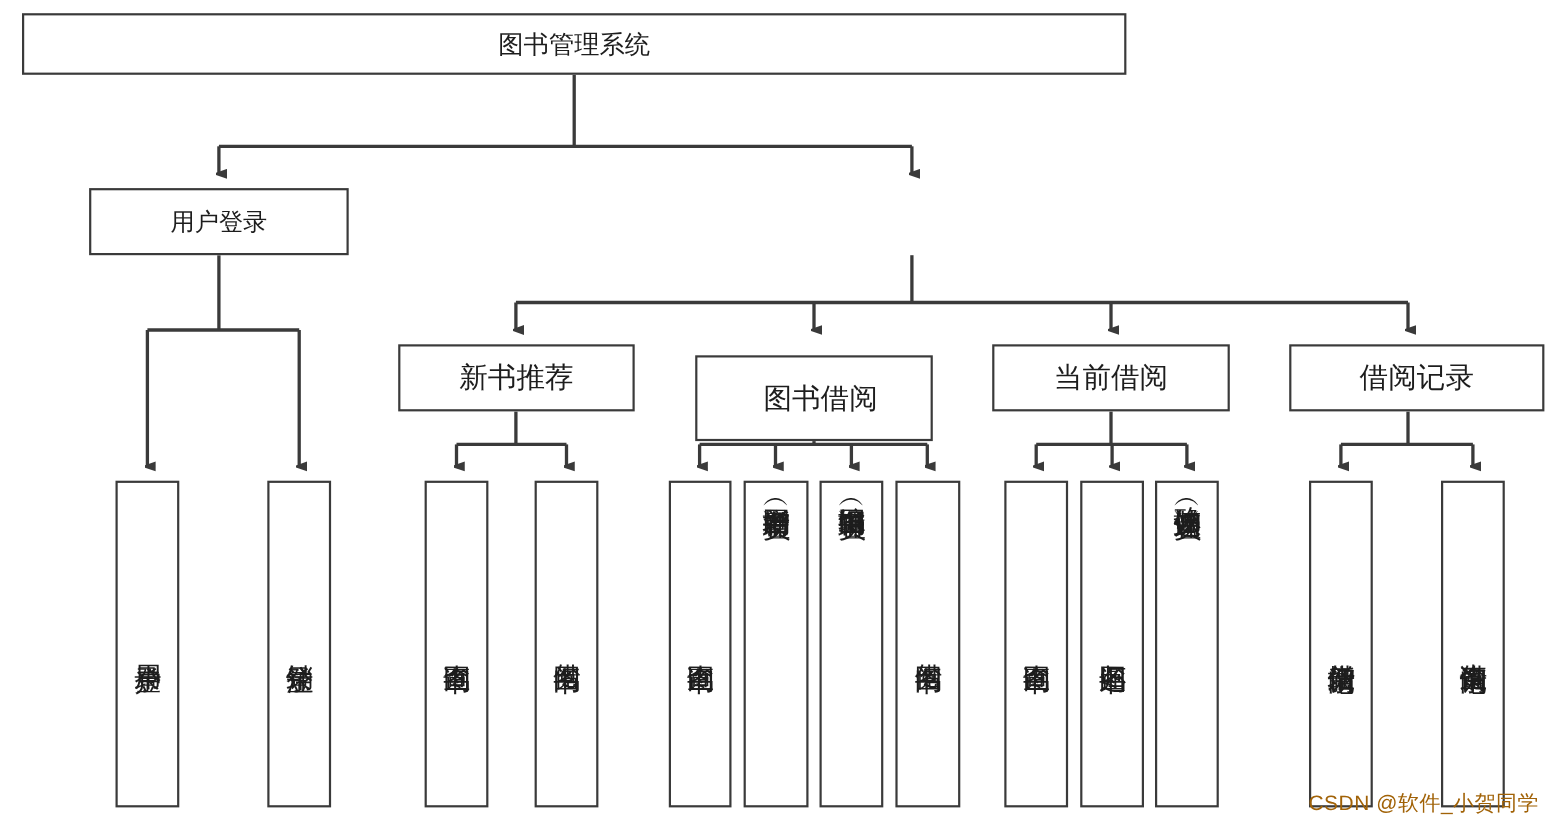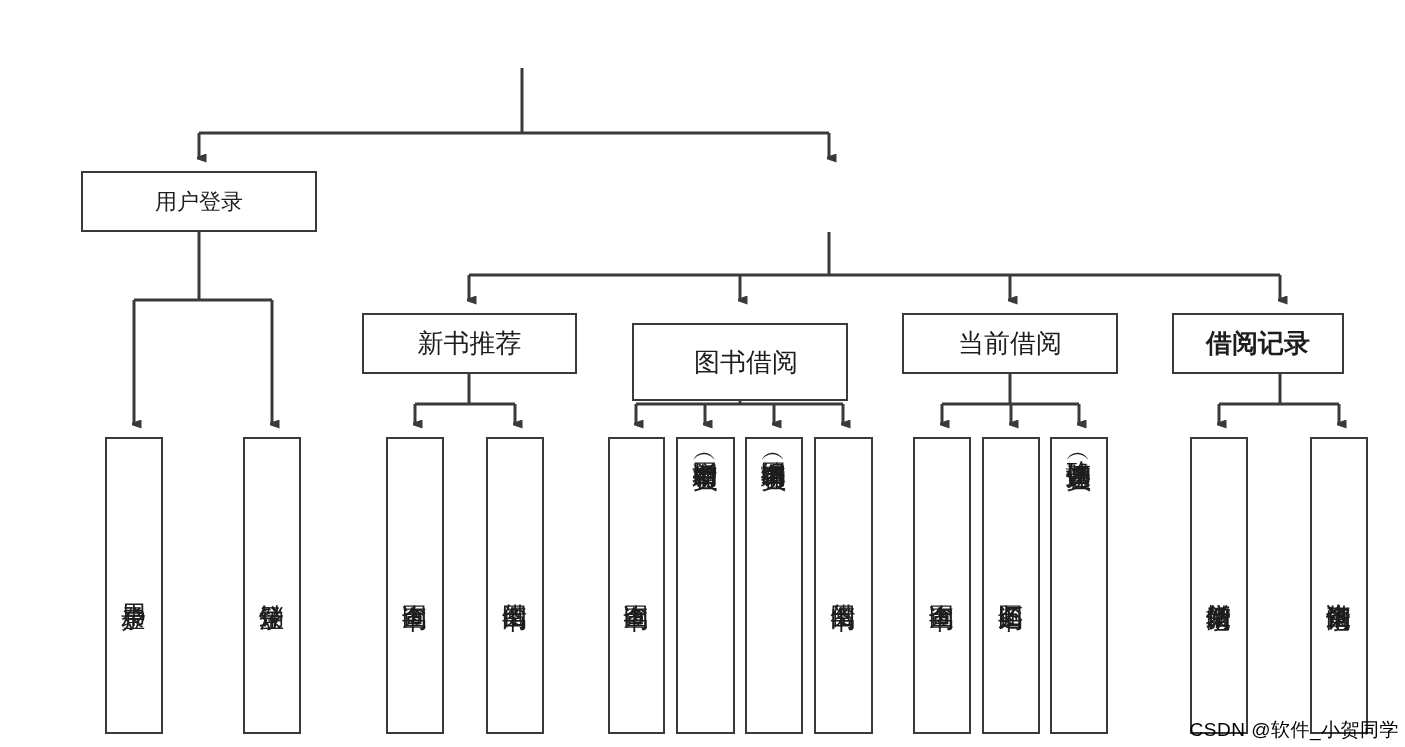--- a/index.html
+++ b/index.html
@@ -48,21 +48,21 @@
     color:#1d1d1d;
     white-space:nowrap;
     padding:2px 0;
   }
 
   .watermark{
     position:absolute;
     right:6px;
     bottom:4px;
     font-size:19px;
-    color:#000000;
+    color:#a16207;
     letter-spacing:0.5px;
     white-space:nowrap;
   }
 </style>
 </head>
 <body>
 
 <div id="stage">
 
   <svg id="wires" viewBox="0 0 1405 747">
@@ -108,35 +108,38 @@
       <path d="M1011,404 L1011,424" marker-end="url(#arrow)"></path>
       <path d="M1079,404 L1079,424" marker-end="url(#arrow)"></path>
 
       <path d="M1280,374 L1280,404"></path>
       <path d="M1219,404 L1339,404"></path>
       <path d="M1219,404 L1219,424" marker-end="url(#arrow)"></path>
       <path d="M1339,404 L1339,424" marker-end="url(#arrow)"></path>
     </g>
   </svg>
 
+  <div class="node root" style="left: 20px; top: 12px; width: 1004px; height: 56px;">
+    <span>图书管理系统</span>
+  </div>
 
   <div class="node lvl2" style="left: 81px; top: 171px; width: 236px; height: 61px;">
     <span>用户登录</span>
   </div>
 
   <div class="node lvl3" style="left: 362px; top: 313px; width: 215px; height: 61px;">
     <span>新书推荐</span>
   </div>
   <div class="node lvl3" style="left: 632px; top: 323px; width: 216px; height: 78px; padding-left: 12px;">
     <span>图书借阅</span>
   </div>
   <div class="node lvl3" style="left: 902px; top: 313px; width: 216px; height: 61px;">
     <span>当前借阅</span>
   </div>
-  <div class="node lvl3" style="left: 1172px; top: 313px; width: 172px; height: 61px; font-weight: bold;">
+  <div class="node lvl3" style="left: 1172px; top: 313px; width: 232px; height: 61px;">
     <span>借阅记录</span>
   </div>
 
   <div class="leaf center" style="left: 105px; top: 437px; width: 58px; height: 297px;">
     <span class="vtext">用户登录</span>
   </div>
   <div class="leaf center" style="left: 243px; top: 437px; width: 58px; height: 297px;">
     <span class="vtext">注销登录</span>
   </div>
   <div class="leaf center" style="left: 386px; top: 437px; width: 58px; height: 297px;">

